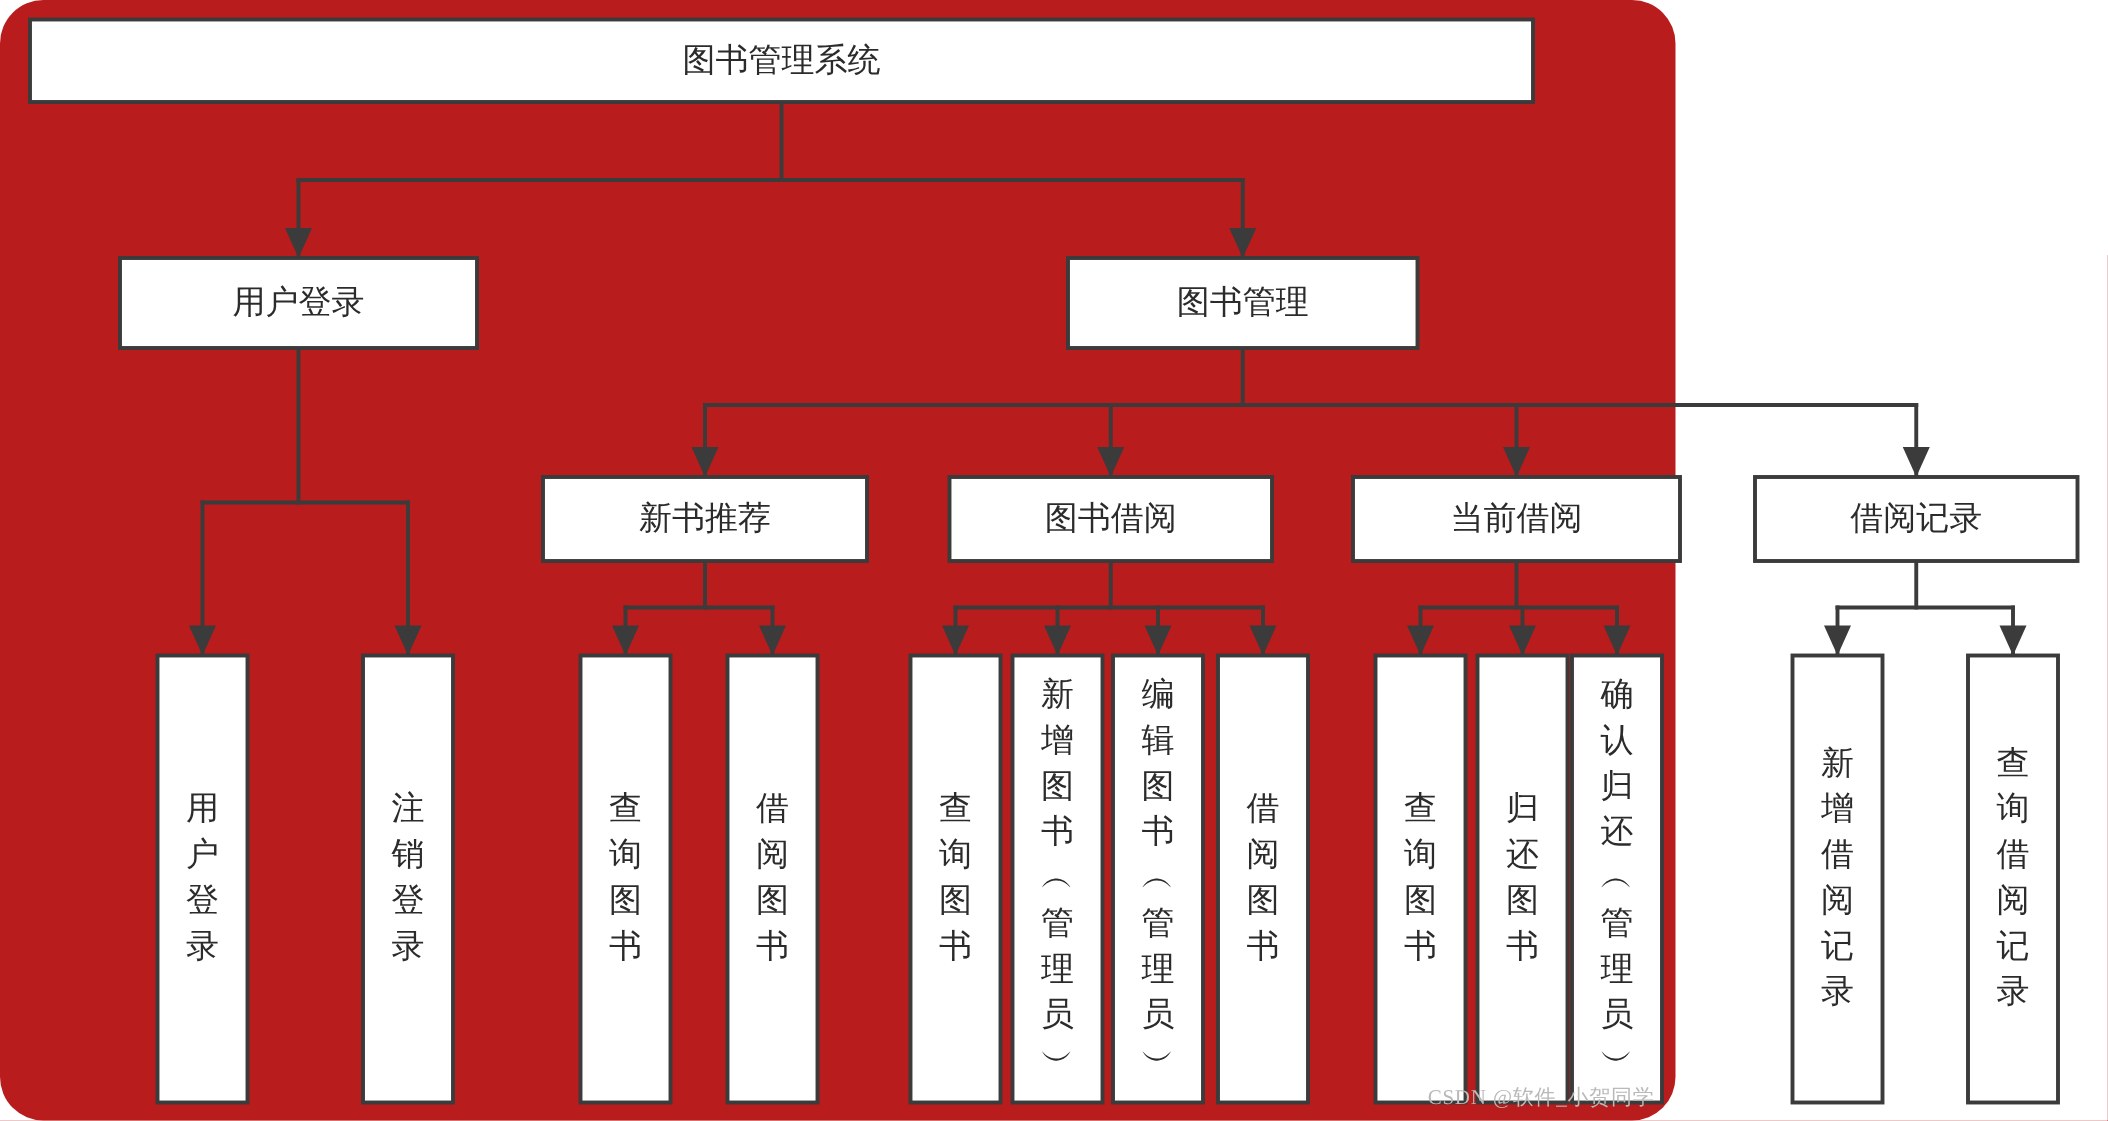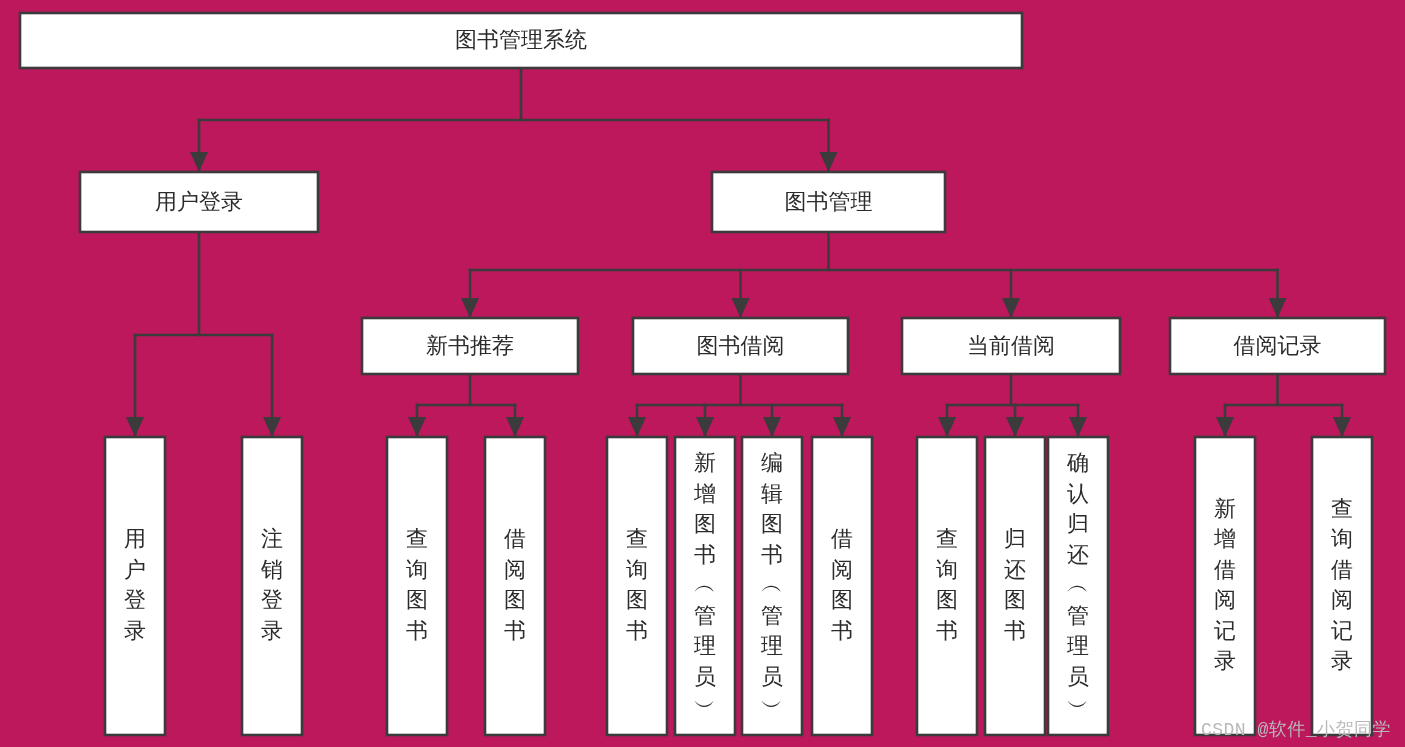--- a/index.html
+++ b/index.html
@@ -10,23 +10,24 @@
   }
   body {
     width: 1405px;
     height: 747px;
     font-family: "Liberation Sans", "DejaVu Sans", sans-serif;
     overflow: hidden;
     position: relative;
   }
   #diagram-root {
     position: relative;
-    width: 1405px;
+    width: 1117px;
     height: 747px;
-    background: #be185d;
+    background: #b91c1c;
+    border-radius: 29px;
   }
   svg#tree-svg {
     position: absolute;
     top: 0;
     left: 0;
     width: 1405px;
     height: 747px;
     display: block;
   }
   .node-box {
@@ -53,22 +54,22 @@
   }
   .node-label-v {
     font-family: "Liberation Sans", "DejaVu Sans", sans-serif;
     font-size: 22px;
     fill: #2b2b2b;
   }
   .watermark {
     position: absolute;
     right: 14px;
     bottom: 6px;
-    font-family: Liberation Mono, monospace;
-    font-size: 18px;
+    font-family: Liberation Serif, serif;
+    font-size: 14px;
     color: #b9b9b9;
     letter-spacing: 0.5px;
     white-space: nowrap;
     user-select: none;
   }
 </style>
 </head>
 <body>
 
 <div id="diagram-root">

